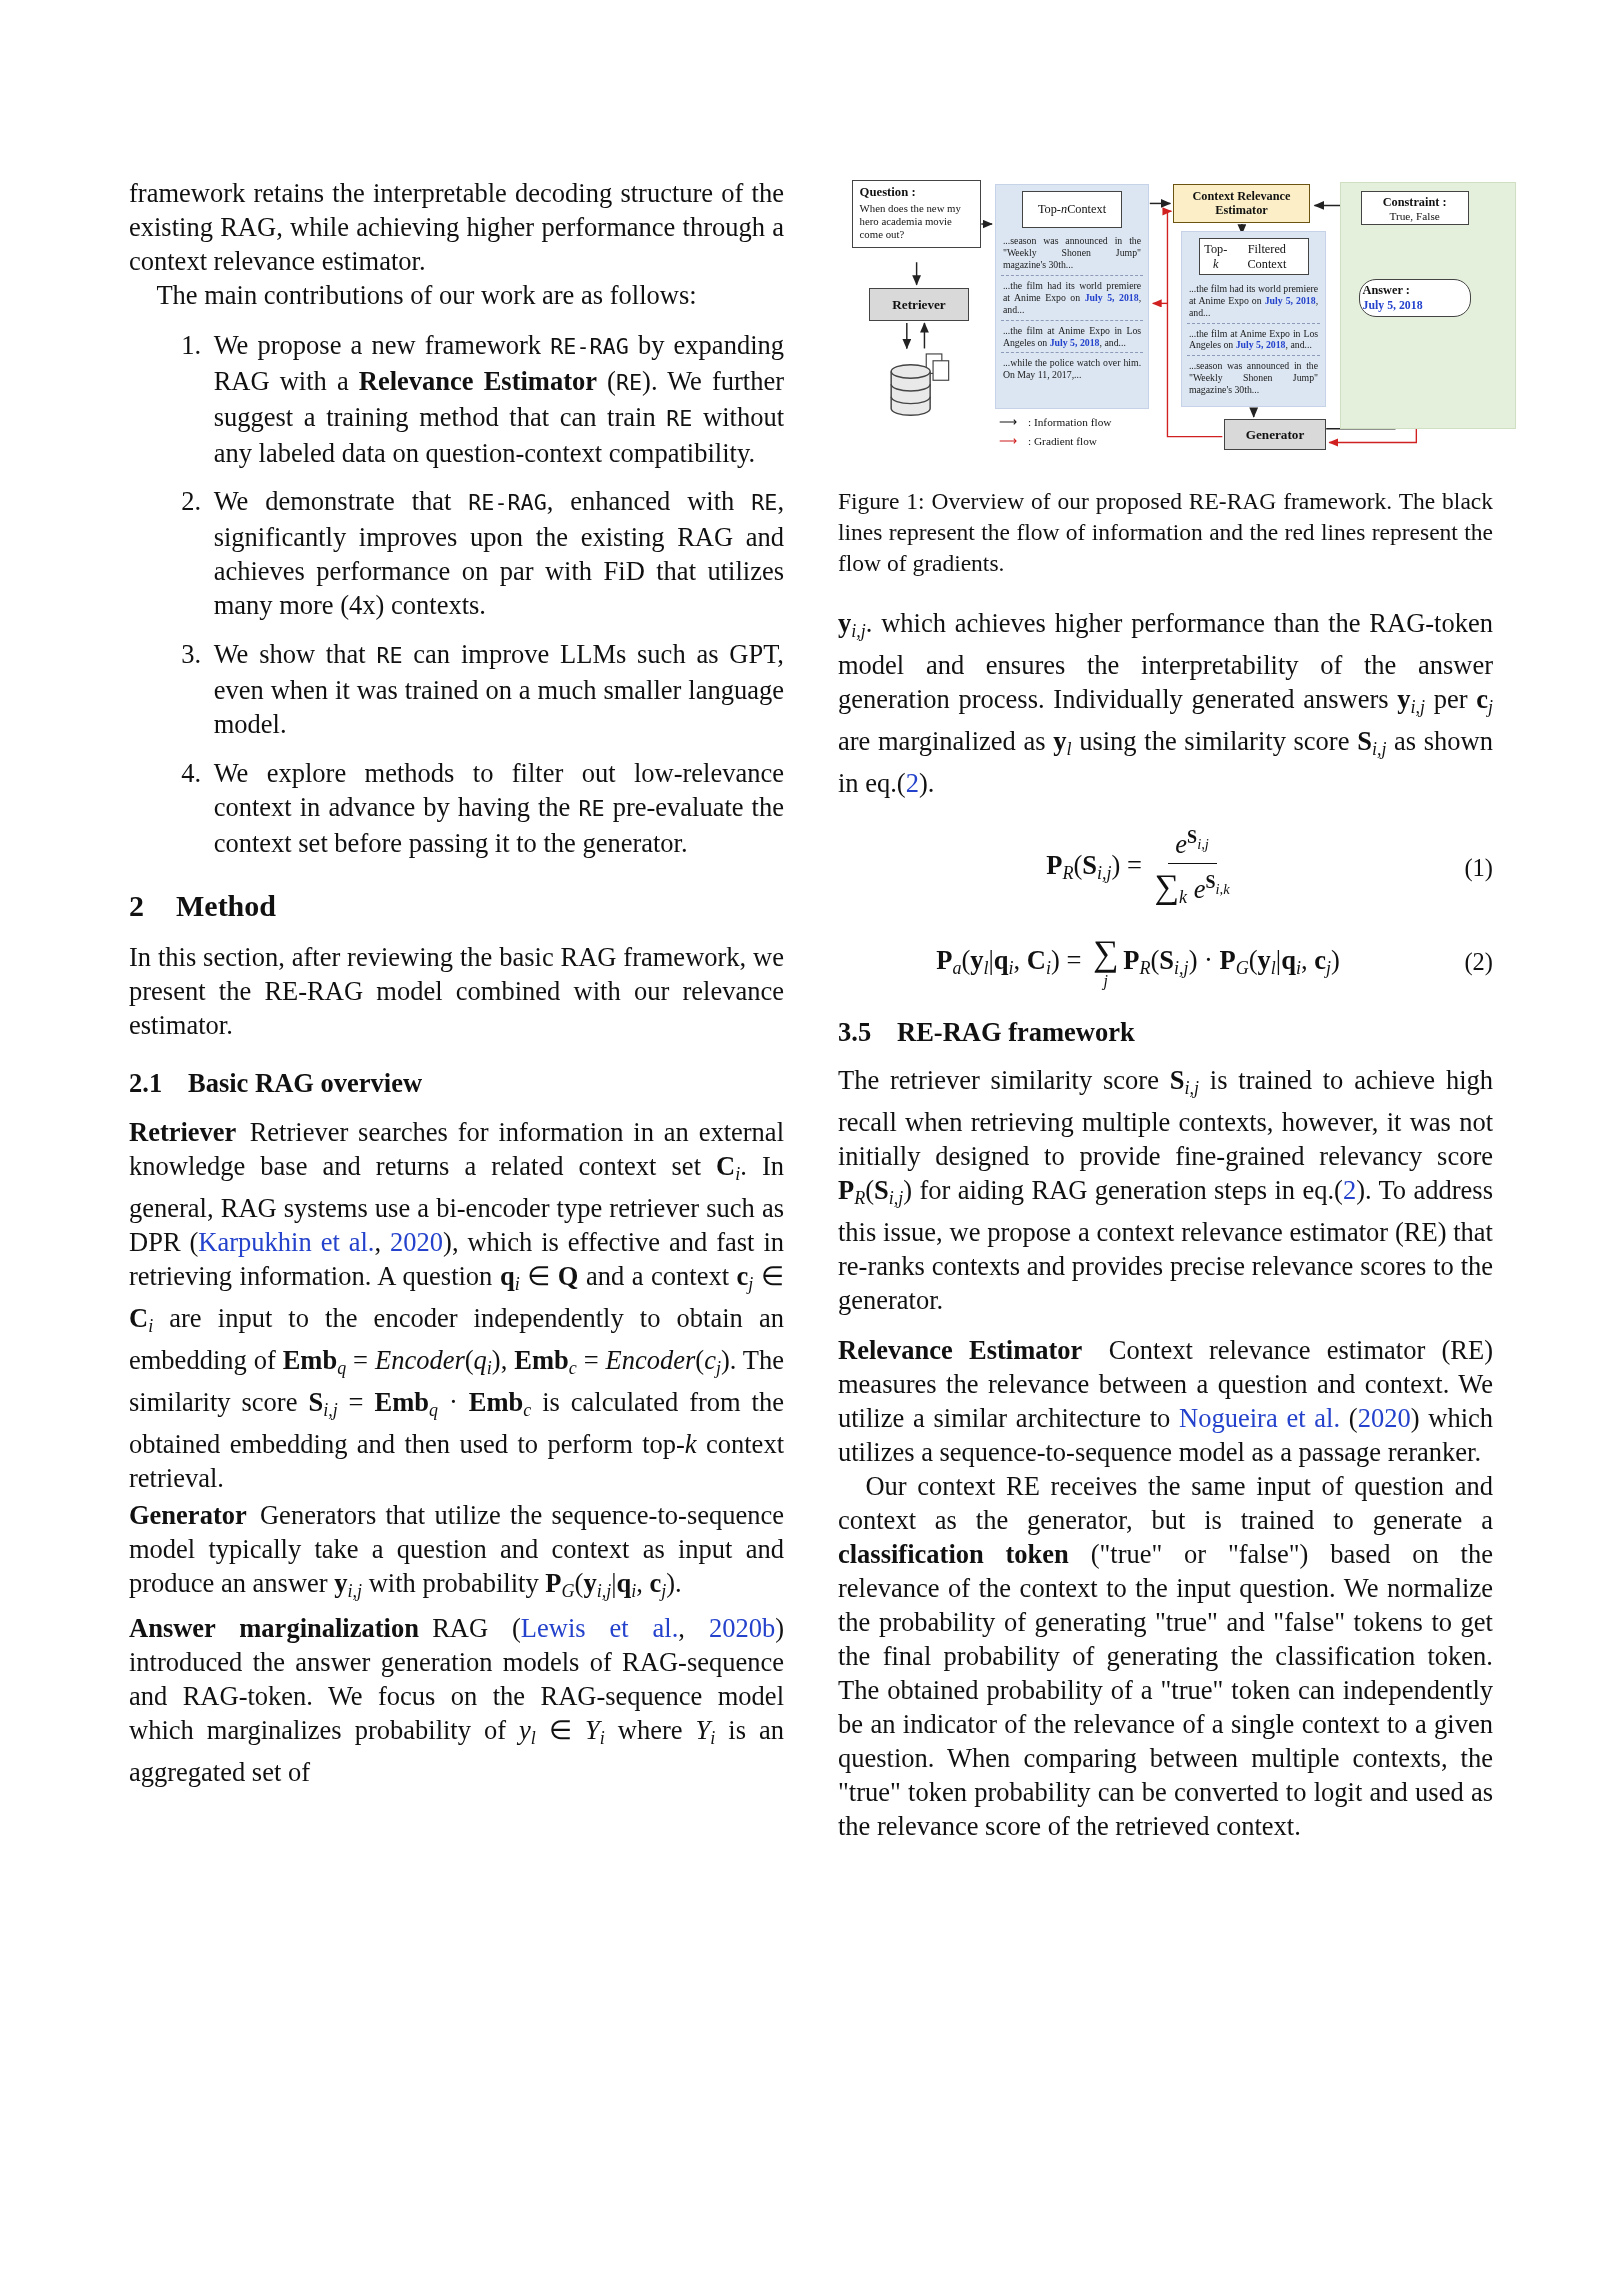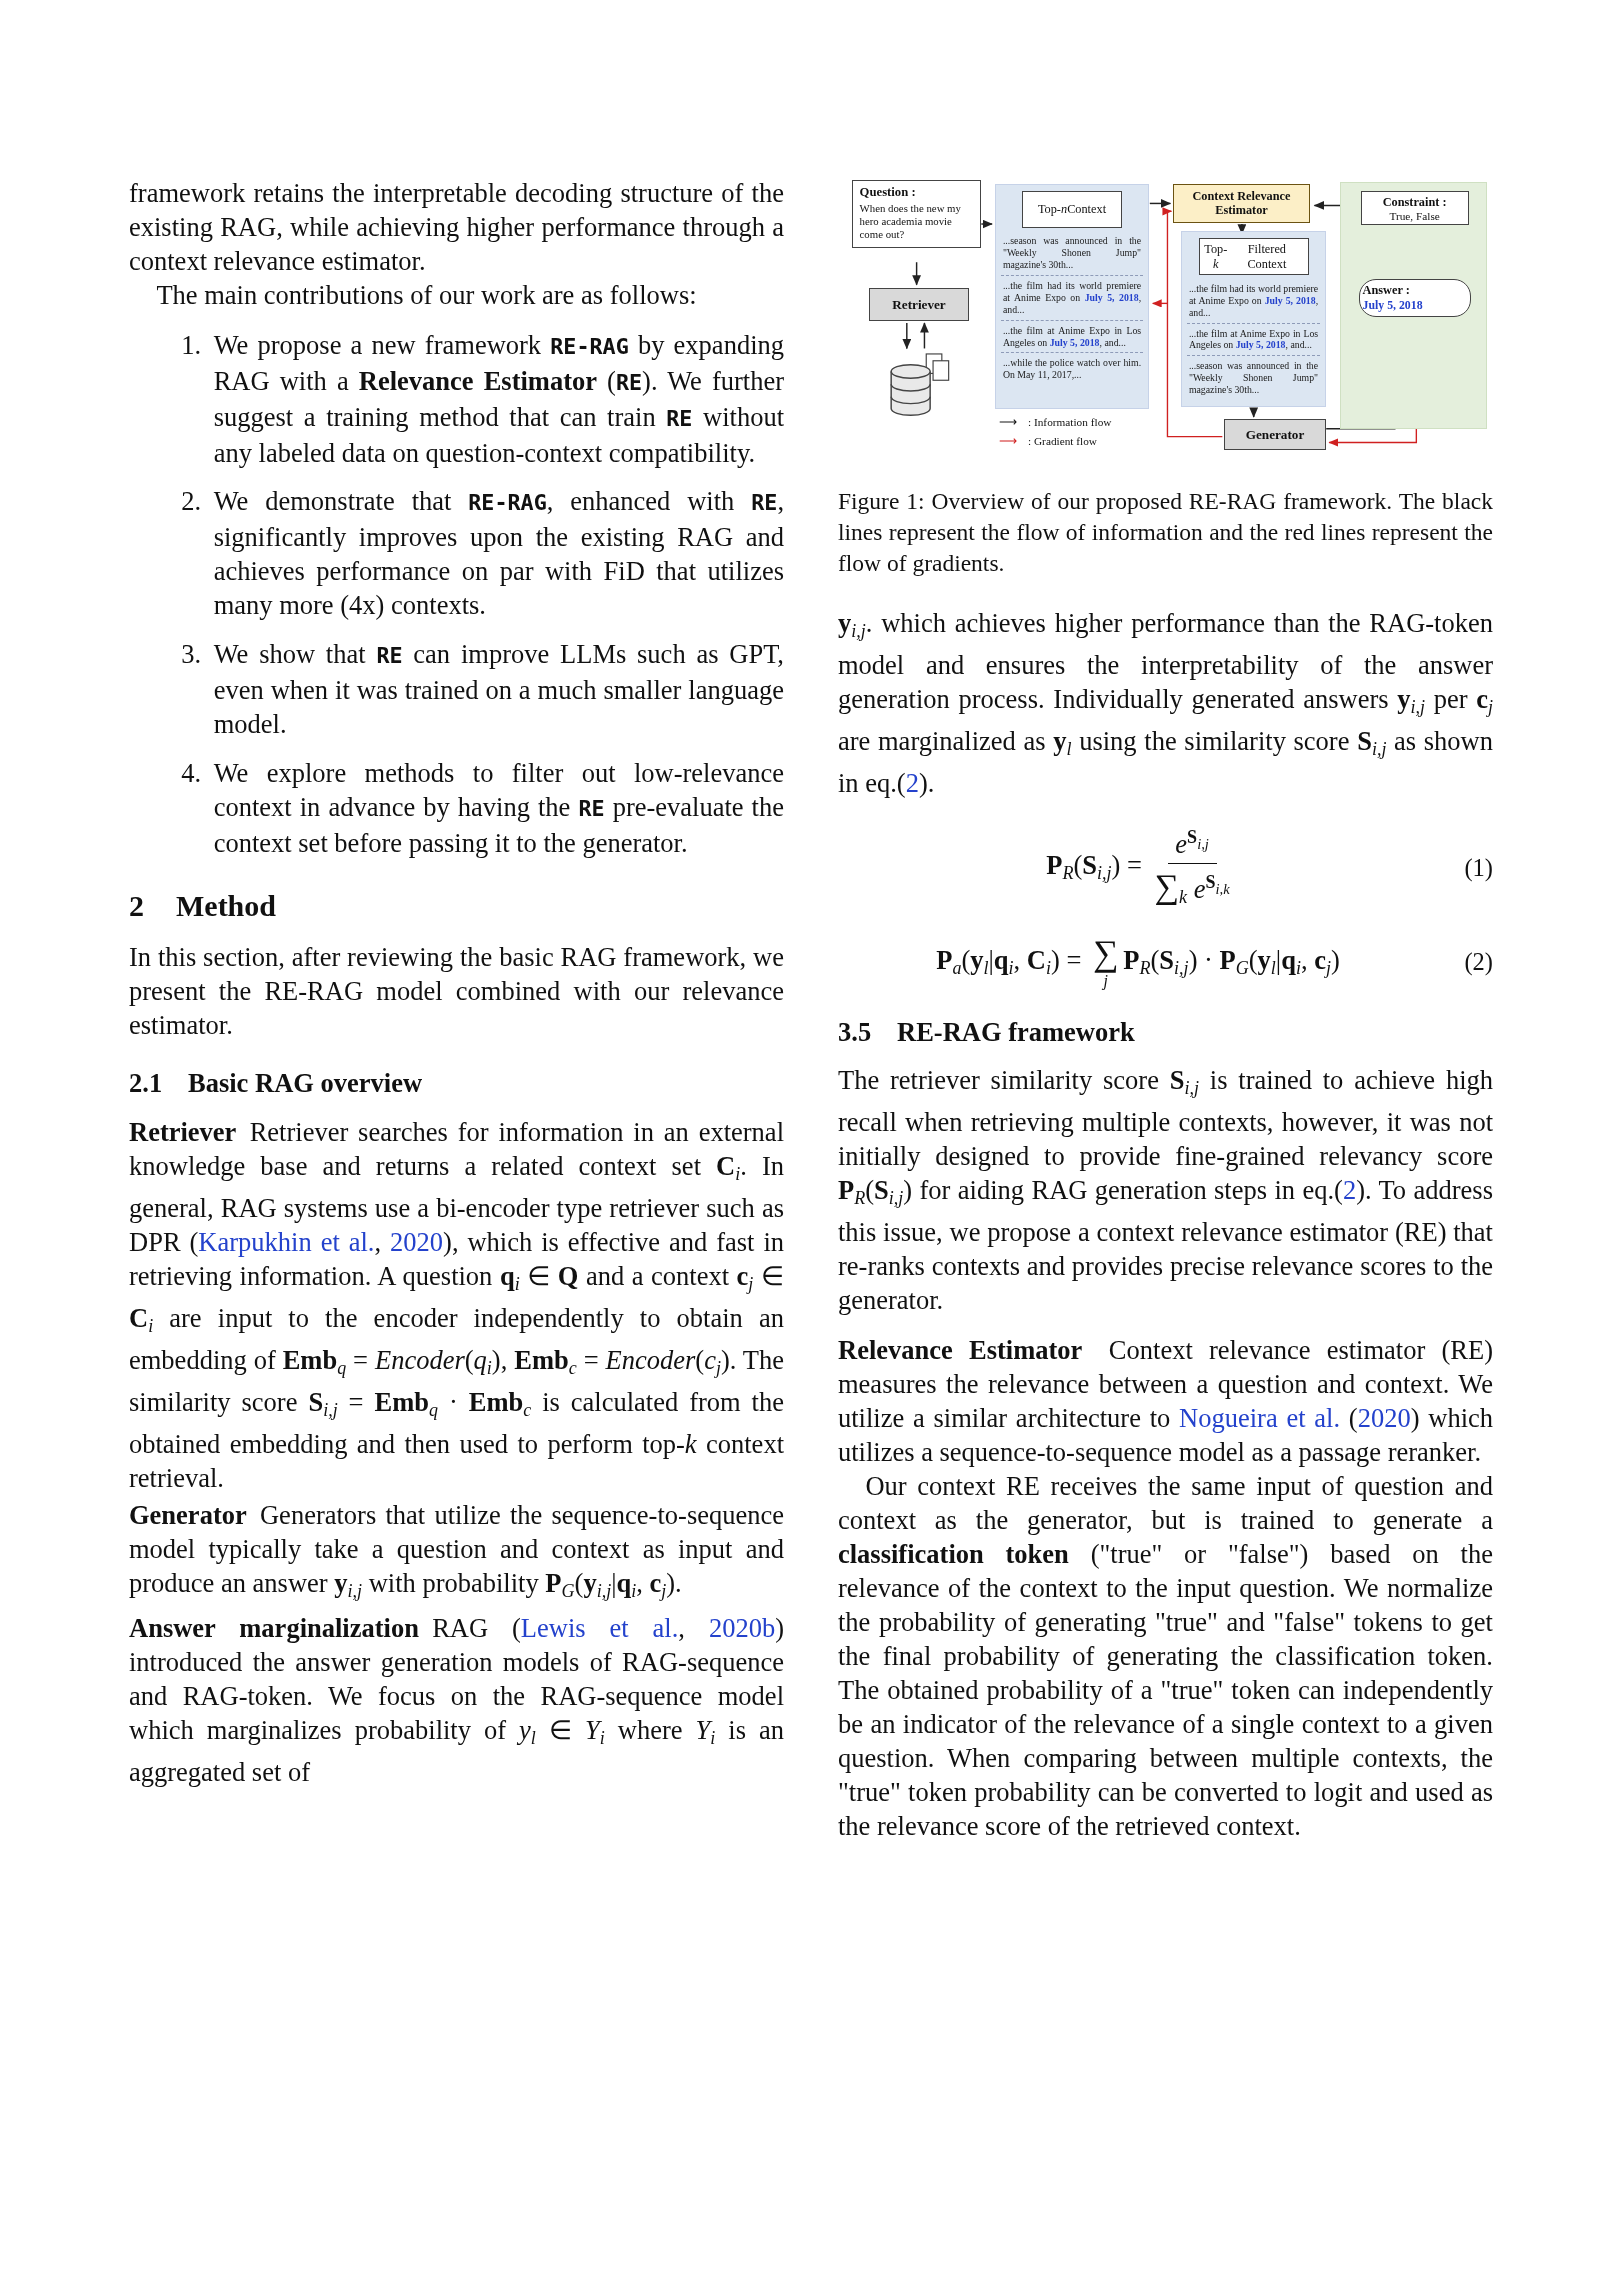--- a/index.html
+++ b/index.html
@@ -12,21 +12,21 @@
   .col-left { left: 129px; }
   .col-right { left: 838px; }
 
   .para { font-size: 26.5px; line-height: 34px; text-align: justify; }
   .indent { text-indent: 27.4px; }
   .runin { margin-top: 2.9px; }
 
   
   .seg-b { font-weight: bold; }
   .seg-i { font-style: italic; }
-  .seg-c { font-family: "DejaVu Sans Mono", "Liberation Mono", monospace; font-size: 0.82em; font-weight: bold; }
+  .seg-c { font-family: "DejaVu Sans Mono", "Liberation Mono", monospace; font-size: 0.82em; }
   .seg-l { color: #2442cc; }
   .seg-m { font-style: italic; }
   .seg-mb { font-weight: bold; }
   .seg-sub { font-style: italic; font-size: 0.68em; vertical-align: -0.28em; }
   .seg-sup { font-size: 0.68em; vertical-align: 0.55em; }
   .seg-ssub { font-size: 0.55em; vertical-align: 0.3em; font-style: italic; }
   .seg-lg { font-size: 1.3em; }
 
   
   .contrib-list { list-style: none; margin: 15.7px 0 9.8px 43px; }
@@ -53,21 +53,21 @@
   .db-icon { position: absolute; left: 43px; top: 176px; }
   .panel { position: absolute; background: #dce6f2; border: 1px solid #c6d2e8; padding: 5.9px 4.9px; overflow: hidden; }
   .topn-panel { left: 157px; top: 7.8px; width: 154px; height: 225px; }
   .topk-panel { left: 343px; top: 55px; width: 145px; height: 176px; }
   .inner-box { background: #fff; border: 1px solid #444; margin: 0 auto 3.9px; display: flex; align-items: center; justify-content: center; text-align: center; font-size: 12.3px; line-height: 1.2; }
   .topn-box { width: 100px; min-height: 37px; padding: 2.9px; }
   .topk-box { width: 110px; min-height: 37px; padding: 2.9px; }
   .snippet { font-size: 9.8px; line-height: 1.22; text-align: justify; color: #1a1a1a; padding: 3.9px 2px; }
   .snippet + .snippet { border-top: 1px dashed #8e9bb8; }
   .cre-box { left: 335px; top: 7.8px; width: 137px; height: 39px; background: #fcefc7; border: 1.3px solid #6b5312; display: flex; align-items: center; justify-content: center; text-align: center; font-weight: bold; font-size: 12.3px; line-height: 1.15; padding: 2px; }
-  .green-panel { left: 502px; top: 5.9px; width: 147px; height: 247px; background: #e4efdc; border: 1px solid #cfe0c2; }
+  .green-panel { left: 502px; top: 5.9px; width: 176px; height: 247px; background: #e4efdc; border: 1px solid #cfe0c2; }
   .constraint-box { left: 19.6px; top: 7.8px; width: 108px; padding: 2.9px; text-align: center; }
   .answer-box { left: 17.6px; top: 96px; width: 112px; padding: 3px; text-align: left; border-radius: 17px; }
   .box-title { font-weight: bold; font-size: 12.3px; }
   .box-value { font-size: 11.3px; }
   .answer-box .box-value { color: #2442cc; font-weight: 600; font-size: 11.8px; }
   .generator-box { left: 386px; top: 243px; width: 102px; height: 31px; }
   .legend { position: absolute; left: 161px; top: 237px; font-size: 11.3px; line-height: 18.6px; }
   .legend-arrow { display: inline-block; width: 29px; font-size: 12.7px; }
   .legend-arrow.red { color: #d02020; }
   .legend-arrow.black { color: #111; }

